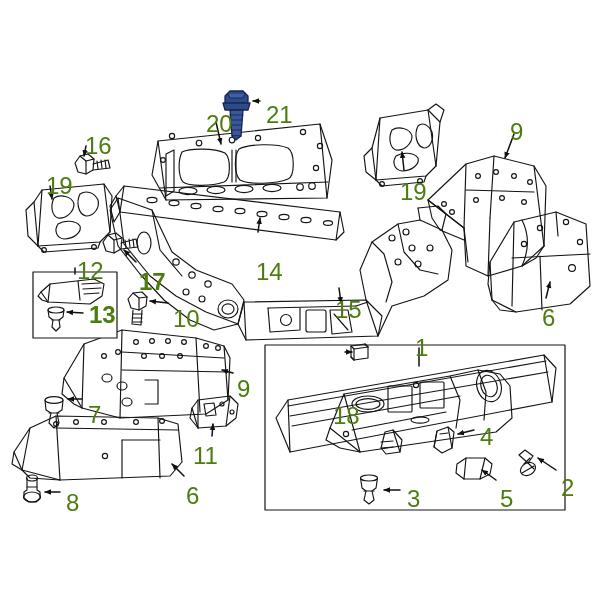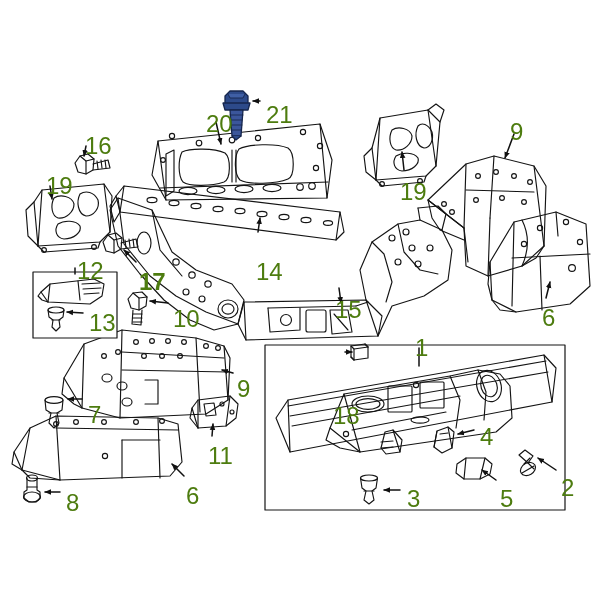--- a/index.html
+++ b/index.html
@@ -478,23 +478,23 @@
     <div class="callout" style="left:407px;top:487px;">3</div>
     <div class="callout" style="left:480px;top:425px;">4</div>
     <div class="callout" style="left:500px;top:487px;">5</div>
     <div class="callout" style="left:542px;top:306px;">6</div>
     <div class="callout" style="left:186px;top:484px;">6</div>
     <div class="callout" style="left:88px;top:403px;">7</div>
     <div class="callout" style="left:66px;top:491px;">8</div>
     <div class="callout" style="left:510px;top:120px;">9</div>
     <div class="callout" style="left:237px;top:377px;">9</div>
     <div class="callout" style="left:173px;top:307px;">10</div>
-    <div class="callout" style="left:208px;top:444px;text-align:center;">11</div>
+    <div class="callout" style="left:193px;top:444px;text-align:center;">11</div>
     <div class="callout" style="left:77px;top:259px;">12</div>
-    <div class="callout" style="left:89px;top:311px;">13</div>
+    <div class="callout" style="left:89px;top:303px;font-weight:bold;">13</div>
     <div class="callout" style="left:256px;top:241px;margin-top:19px;">14</div>
     <div class="callout" style="left:335px;top:282px;margin-top:16px;">15</div>
     <div class="callout" style="left:85px;top:134px;">16</div>
     <div class="callout" style="left:139px;top:270px;font-weight:bold;">17</div>
     <div class="callout" style="left:333px;top:357px;margin-top:47px;">18</div>
     <div class="callout" style="left:46px;top:174px;">19</div>
     <div class="callout" style="left:400px;top:180px;">19</div>
     <div class="callout" style="left:206px;top:112px;">20</div>
     <div class="callout" style="left:266px;top:103px;">21</div>
   </div>

